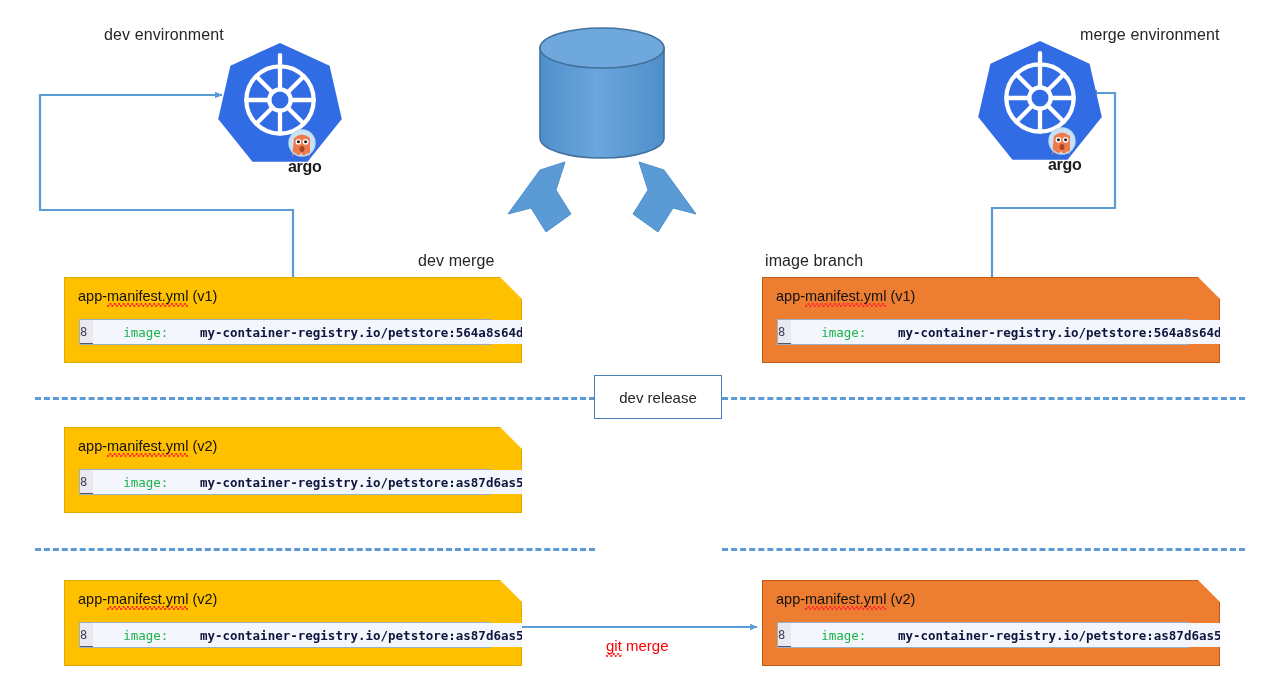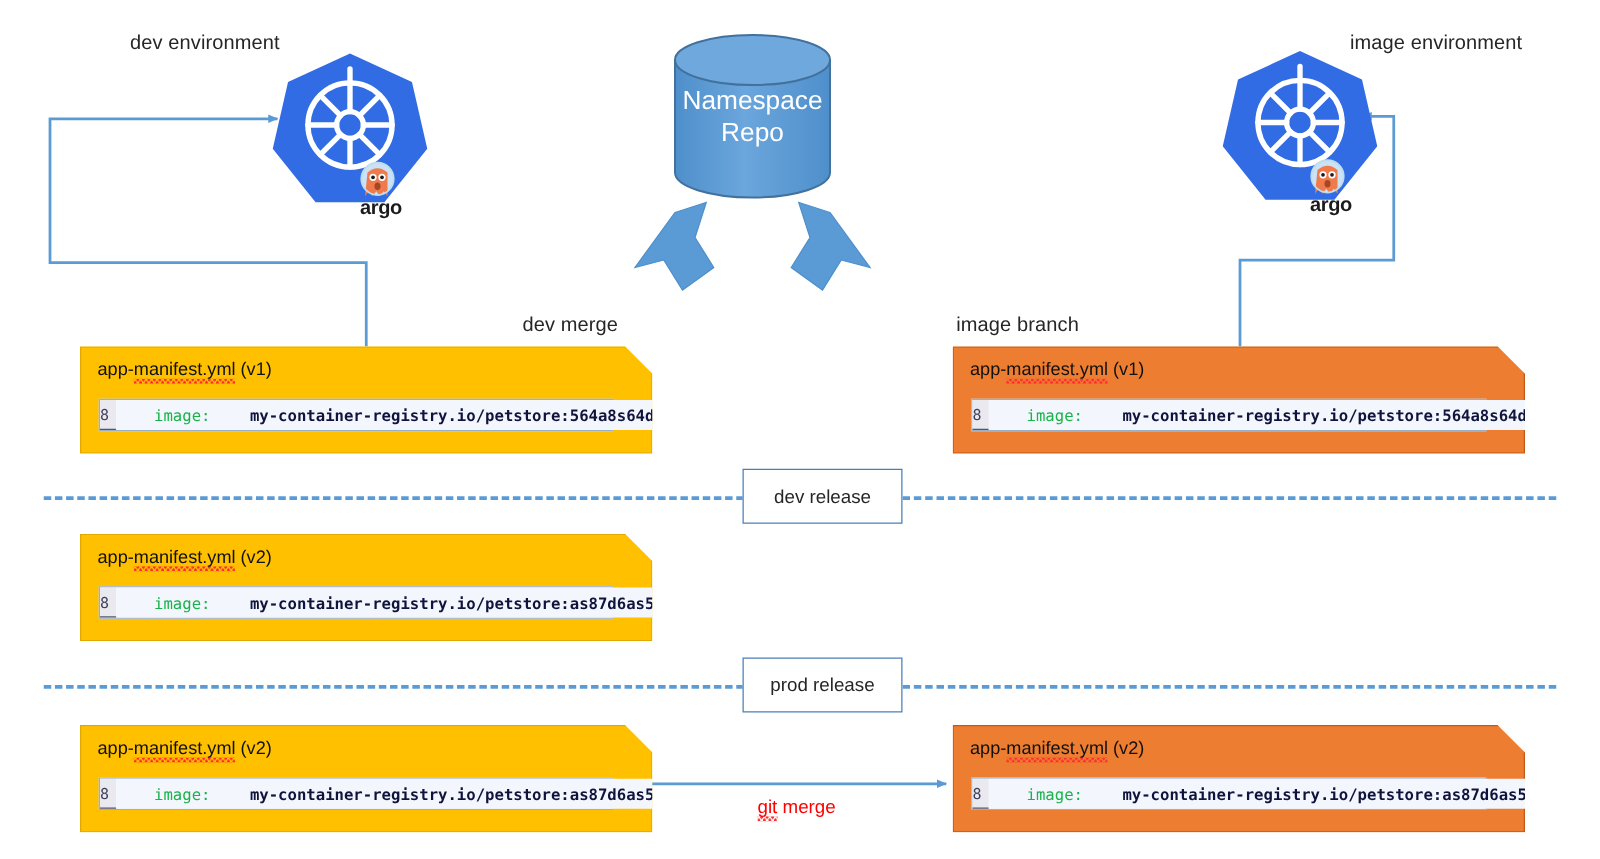--- a/index.html
+++ b/index.html
@@ -199,30 +199,26 @@
       <path d="M-8,-8 q8,-7 16,0 L8,11 l-3,-4 l-3,4 l-3,-4 l-3,4 l-3,-4 l-3,4 Z" fill="#EF7B4D"></path>
       <circle cx="-3.6" cy="-4.2" r="2.9" fill="#ffffff"></circle>
       <circle cx="3.6" cy="-4.2" r="2.9" fill="#ffffff"></circle>
       <circle cx="-3.6" cy="-4.2" r="1.5" fill="#1b1b1b"></circle>
       <circle cx="3.6" cy="-4.2" r="1.5" fill="#1b1b1b"></circle>
       <ellipse cx="0" cy="3" rx="2.4" ry="3" fill="#8E3418" opacity=".75"></ellipse>
       <circle cx="0" cy="-3" r="13" fill="none" stroke="#BBDDEF" stroke-width="1.4"></circle>
     </g>
   </svg>
 
-  <div class="cyl-text" style="left:512px;top:68px;width:180px;">
-    <div>Namespace</div>
-    <div>Repo</div>
-  </div>
 
   <div class="argo-word" style="left:288px;top:158px;">argo</div>
   <div class="argo-word" style="left:1048px;top:156px;">argo</div>
 
   <div class="label" style="left:104px;top:26px;">dev environment</div>
-  <div class="label" style="left:1080px;top:26px;">image environment</div>
+  <div class="label" style="left:1080px;top:26px;">merge environment</div>
   <div class="label" style="left:418px;top:252px;">dev merge</div>
   <div class="label" style="left:765px;top:252px;">image branch</div>
 
   <div class="card dev" style="left:64px;top:277px;width:458px;height:86px;">
     <div class="inner-border"></div>
     <div class="card-title"><span>app-</span><span class="squiggle">manifest.yml</span><span> (v1)</span></div>
     <div class="codeline" style="left:15px;top:42px;width:412px;">
       <div class="gutter">8</div>
       <div class="codebody"><span style="width:26px;display:inline-block;"></span><span class="kw">image:</span><span class="val"> my-container-registry.io/petstore:564a8s64d</span><span class="caret"></span></div>
     </div>
@@ -245,21 +241,20 @@
     <div class="inner-border"></div>
     <div class="card-title"><span>app-</span><span class="squiggle">manifest.yml</span><span> (v2)</span></div>
     <div class="codeline" style="left:15px;top:42px;width:412px;">
       <div class="gutter">8</div>
       <div class="codebody"><span style="width:26px;display:inline-block;"></span><span class="kw">image:</span><span class="val"> my-container-registry.io/petstore:as87d6as5</span><span class="caret"></span></div>
     </div>
   </div>
 
   <div class="dashline" style="left:35px;top:548px;width:560px;"></div>
   <div class="dashline" style="left:722px;top:548px;width:523px;"></div>
-  <div class="rel-box" style="left:594px;top:526px;width:128px;height:44px;">prod release</div>
 
   <div class="card dev" style="left:64px;top:580px;width:458px;height:86px;">
     <div class="inner-border"></div>
     <div class="card-title"><span>app-</span><span class="squiggle">manifest.yml</span><span> (v2)</span></div>
     <div class="codeline" style="left:15px;top:42px;width:412px;">
       <div class="gutter">8</div>
       <div class="codebody"><span style="width:26px;display:inline-block;"></span><span class="kw">image:</span><span class="val"> my-container-registry.io/petstore:as87d6as5</span><span class="caret"></span></div>
     </div>
   </div>
 

